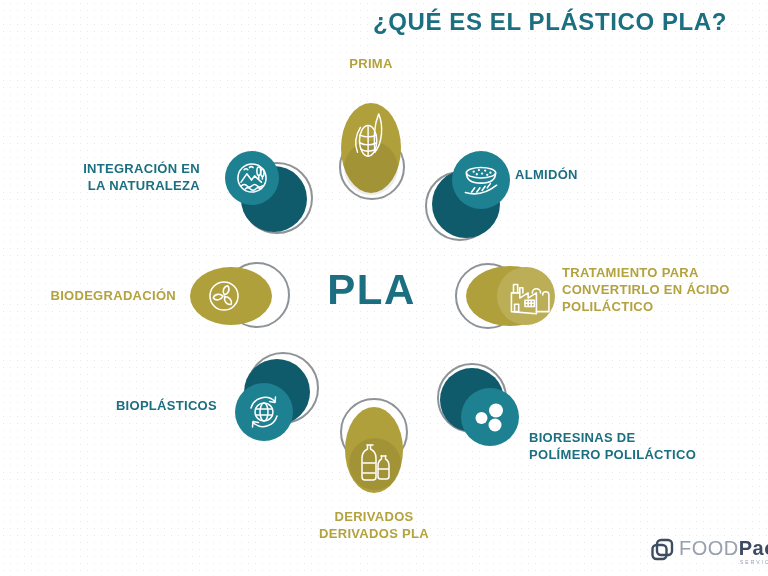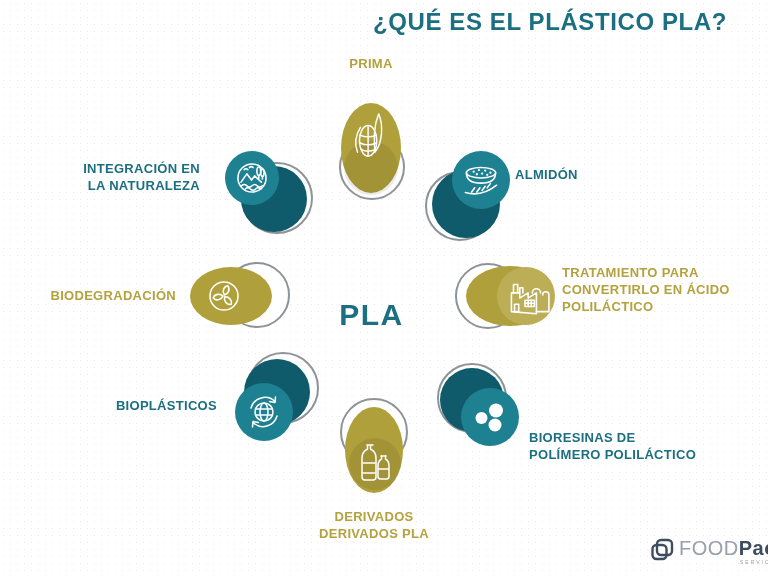--- a/index.html
+++ b/index.html
@@ -11,21 +11,21 @@
     background-size:7px 7px;
   }
   .abs{position:absolute;box-sizing:border-box;}
   
   .title{
     left:0;top:8px;width:727px;text-align:right;
     font-size:24px;font-weight:700;letter-spacing:0.6px;color:var(--teal-text);
   }
   .center-label{
     left:299px;top:266px;width:145px;text-align:center;
-    font-size:30px;font-weight:700;letter-spacing:1.5px;color:var(--teal-text);margin-top:32px;
+    font-size:42px;font-weight:700;letter-spacing:1.5px;color:var(--teal-text);
   }
   .label{font-size:13px;font-weight:700;letter-spacing:0.3px;line-height:17px;}
   .label span{display:block;}
   .gold-label{color:var(--gold-text);}
   .teal-label{color:var(--teal-text);}
   
   .ring{border:2px solid var(--ring-gray);background:#fff;border-radius:50%;}
   .blob{border-radius:50%;}
   .teal-dark{background:var(--teal-dark);}
   .teal-light{background:var(--teal-light);}

